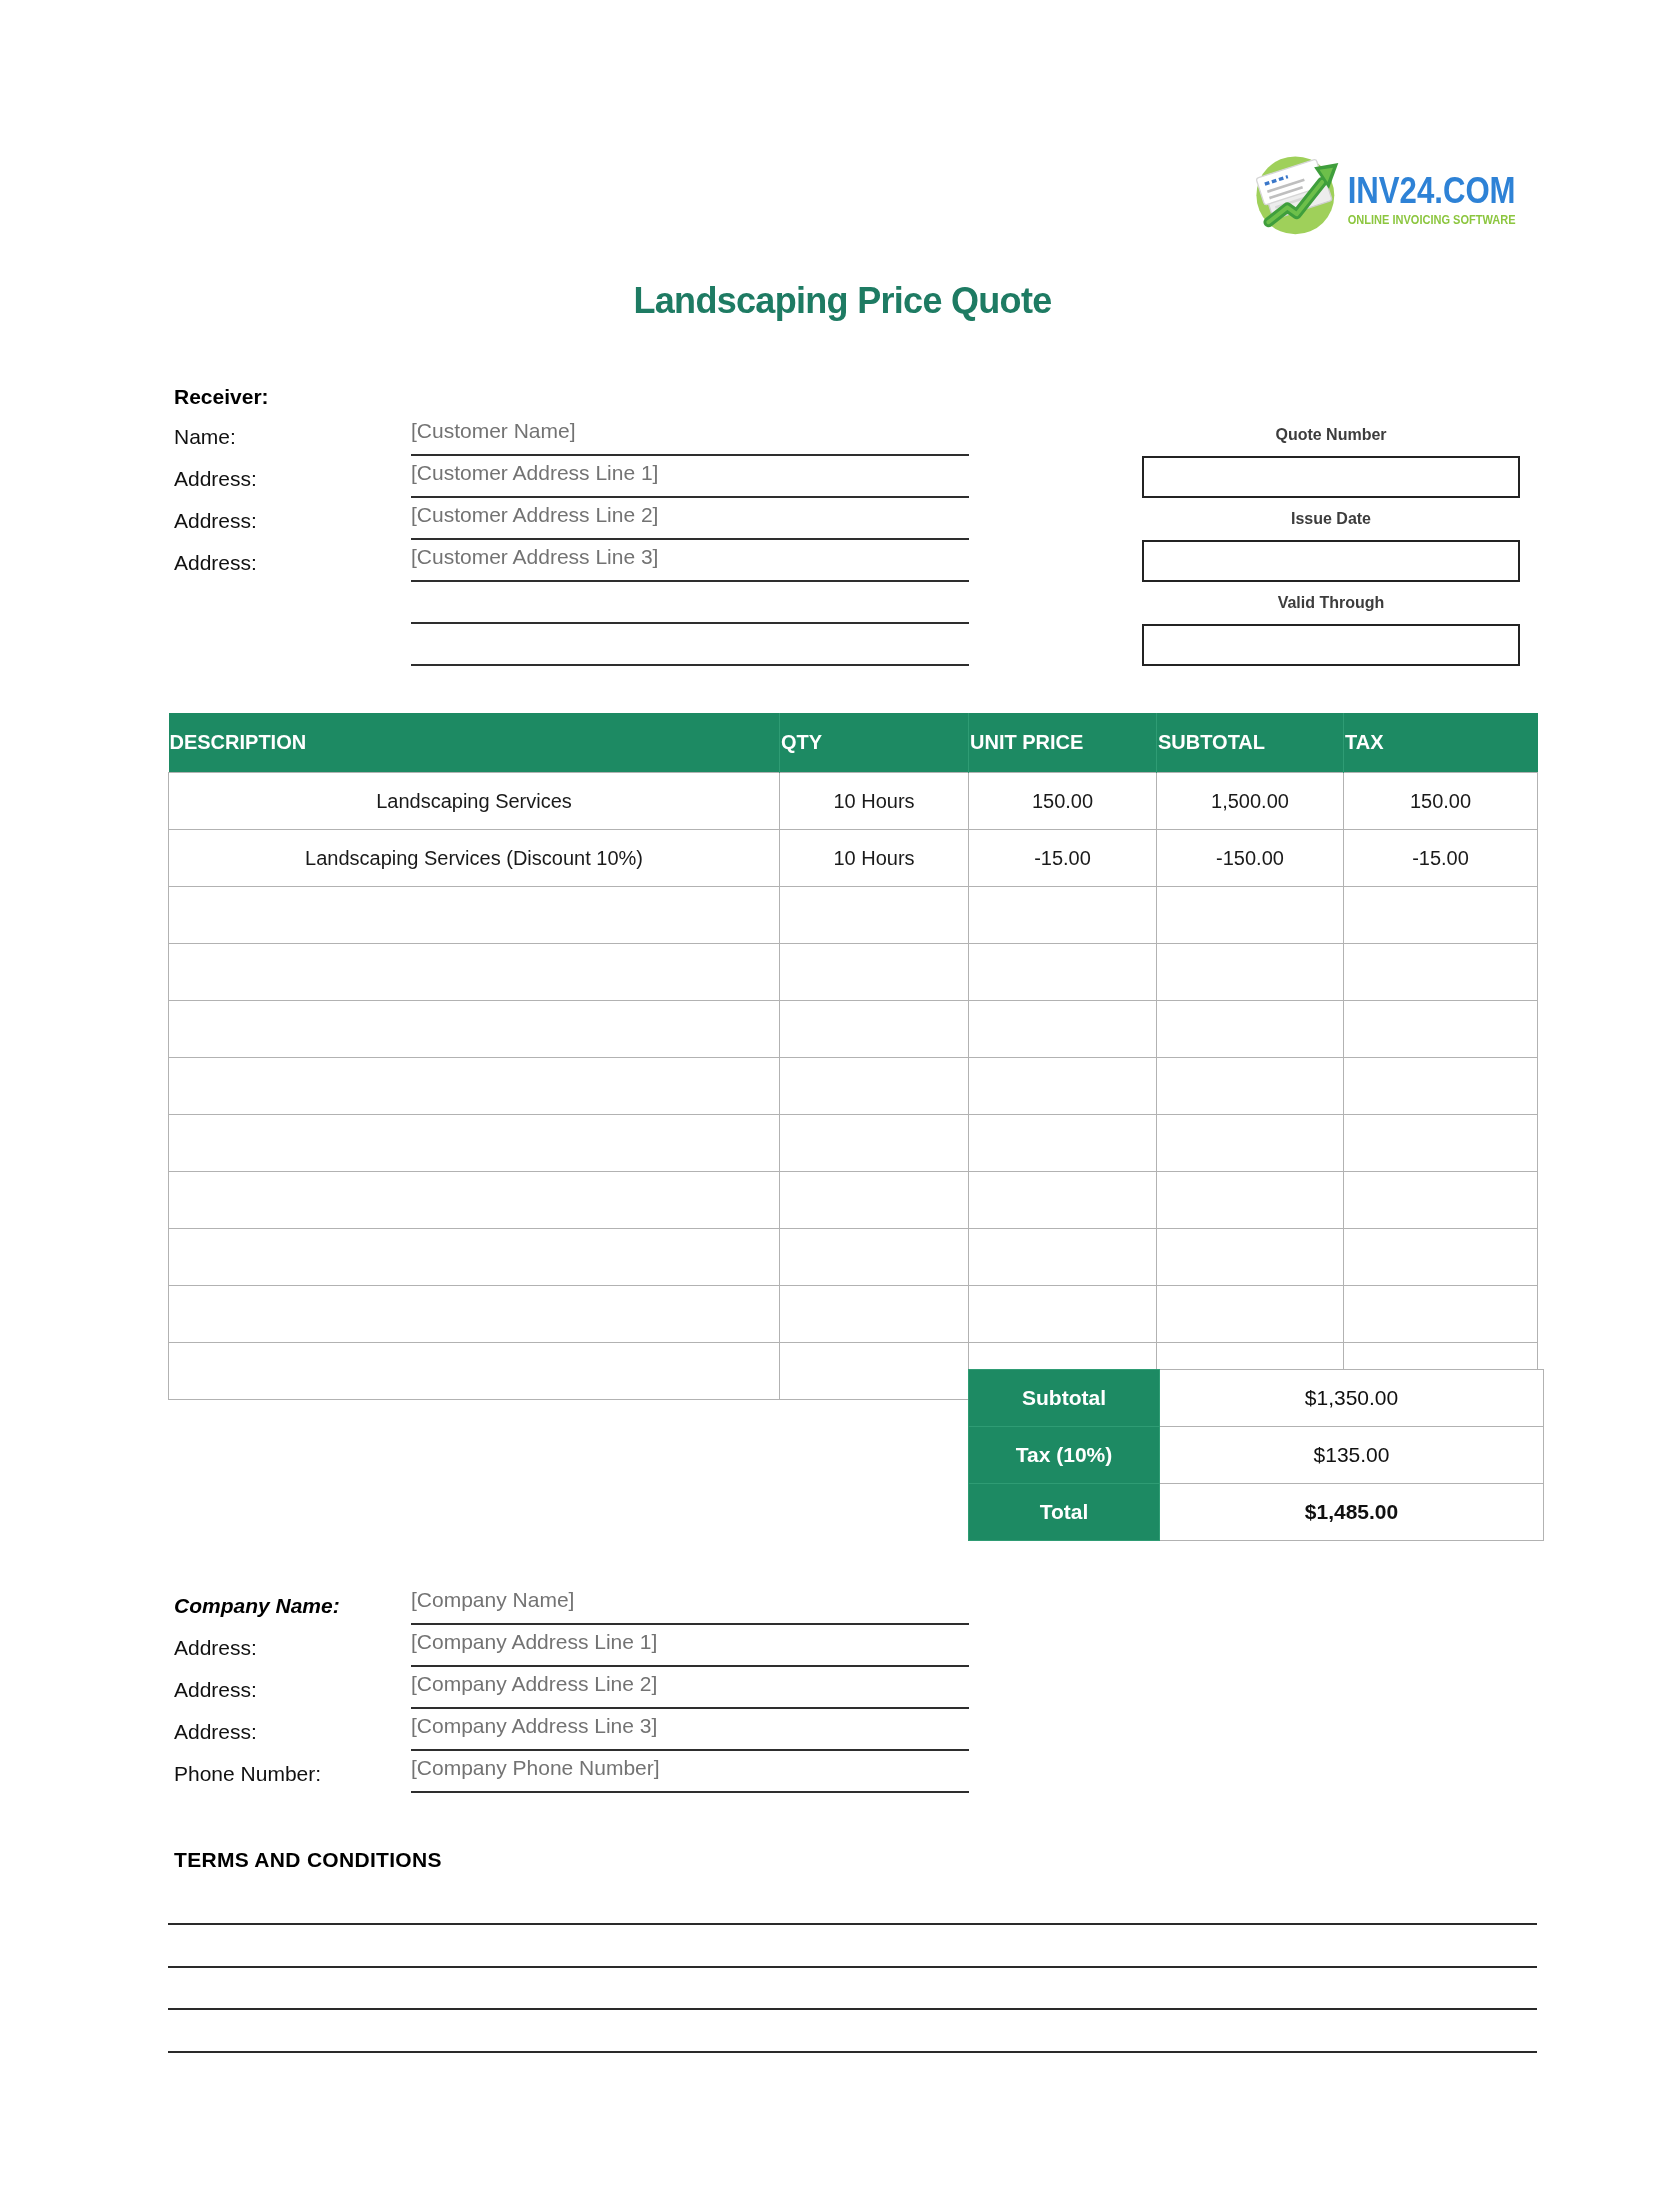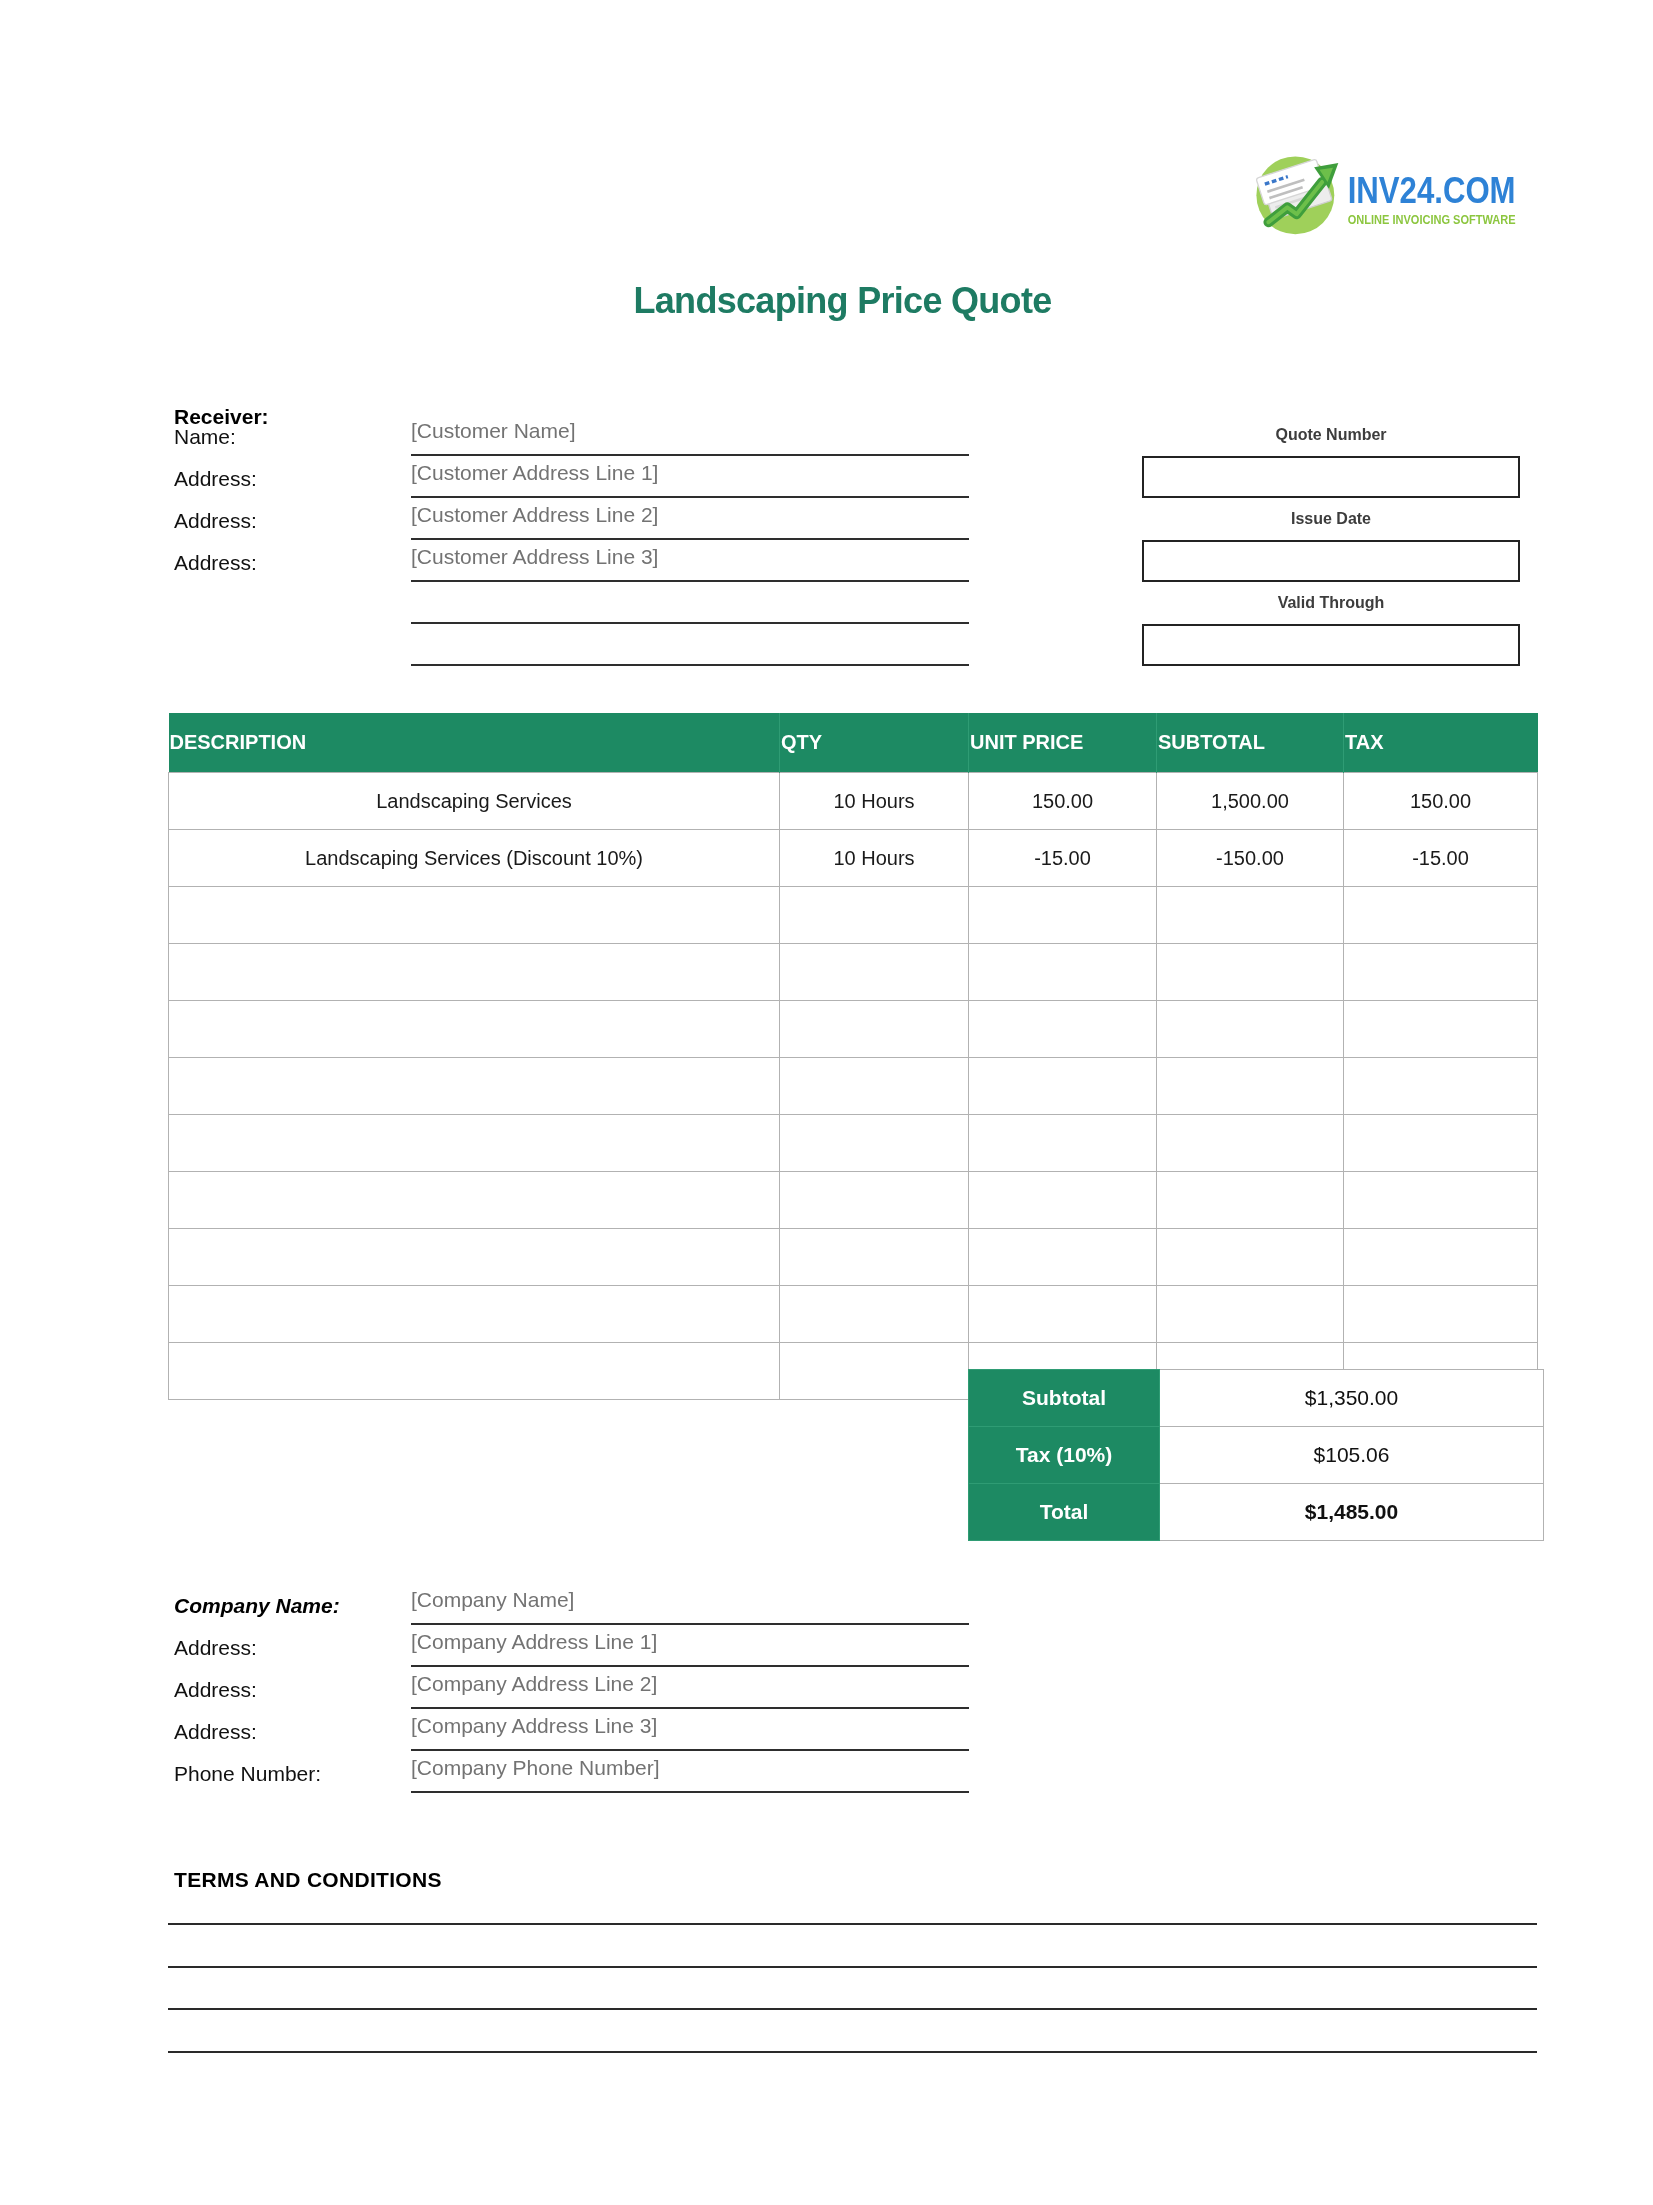--- a/index.html
+++ b/index.html
@@ -17,21 +17,21 @@
 
   
   .title{
     position:absolute;left:0;top:264px;width:100%;
     text-align:center;font-size:36px;font-weight:bold;color:#1e7b63;
     letter-spacing:-0.7px;margin:16px;
   }
 
   
   .section-heading{
-    position:absolute;left:174px;font-size:21px;font-weight:bold;color:#000;margin-top:20px;
+    position:absolute;left:174px;font-size:21px;font-weight:bold;color:#000;
   }
   .receiver-heading{top:385px;}
   .fields{position:absolute;left:174px;width:795px;}
   .receiver-fields{top:414px;}
   .company-fields{top:1583px;}
   .field-row{display:flex;height:42px;align-items:flex-end;}
   .field-label{width:237px;font-size:21px;color:#111;padding-bottom:6.7px;}
   .field-label.bold{font-weight:bold;color:#000;font-style:italic;}
   .field-value{
     width:558px;border-bottom:2.7px solid #2e2e2e;
@@ -254,21 +254,21 @@
   </table>
 
   <table class="summary">
     <tbody>
       <tr>
         <td class="slabel">Subtotal</td>
         <td class="svalue">$1,350.00</td>
       </tr>
       <tr>
         <td class="slabel">Tax (10%)</td>
-        <td class="svalue">$105.06</td>
+        <td class="svalue">$135.00</td>
       </tr>
       <tr class="total">
         <td class="slabel">Total</td>
         <td class="svalue">$1,485.00</td>
       </tr>
     </tbody>
   </table>
 
   <div class="fields company-fields">
     <div class="field-row">

